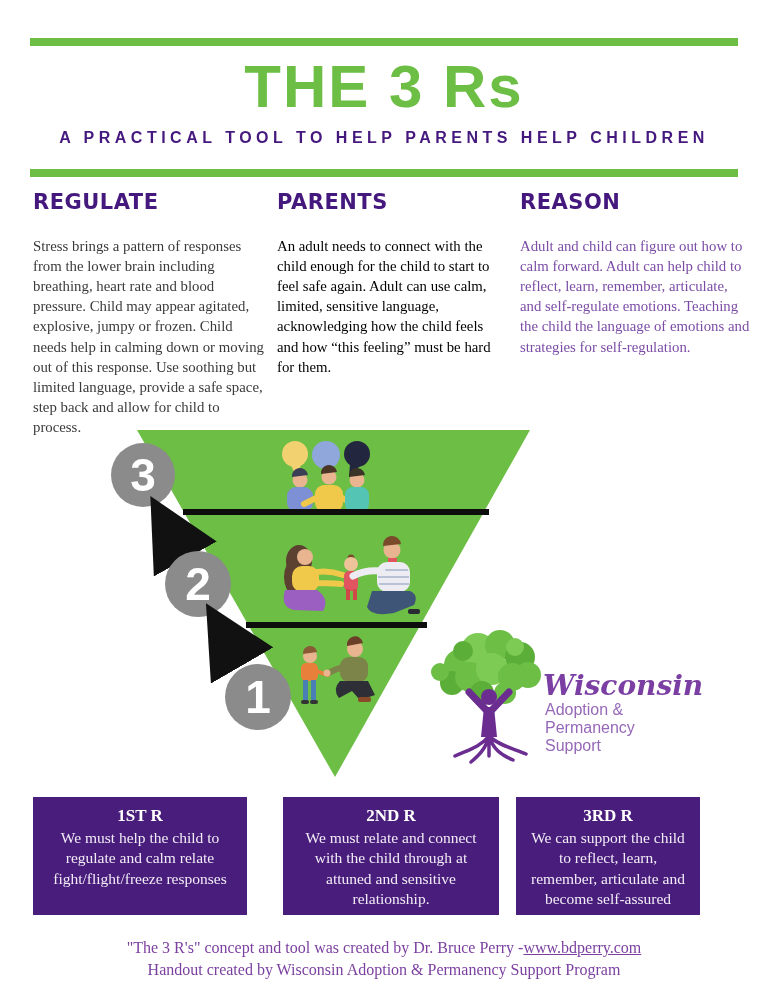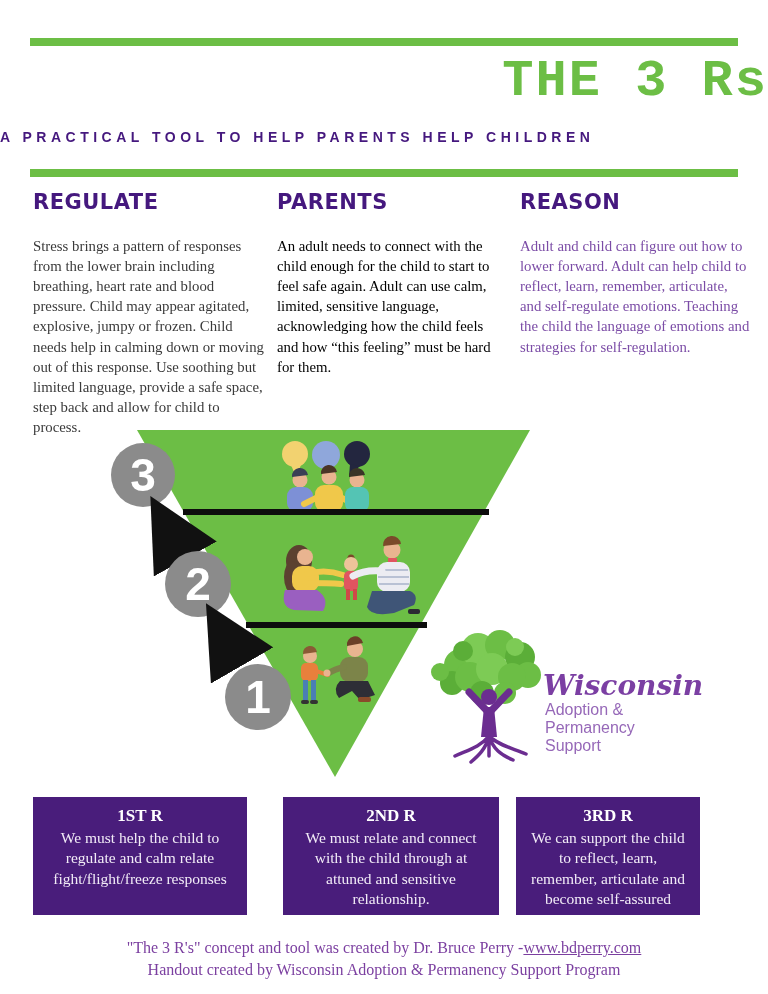--- a/index.html
+++ b/index.html
@@ -1,25 +1,25 @@
 <!DOCTYPE html>
 <html><head>
 <meta charset="utf-8">
 <style>
   html,body{margin:0;padding:0;background:#e8e8e8;}
   .page{position:relative;width:768px;height:994px;background:#ffffff;overflow:hidden;
         font-family:"Liberation Sans", sans-serif;margin:0 auto;}
   .bar{position:absolute;left:30px;width:708px;height:8px;background:#6CBE45;}
   #bar-top{top:38px;}
   #bar-bottom{top:169px;}
-  .title{position:absolute;left:0;right:0;top:52px;text-align:right;
-         font-family:Liberation Mono, monospace;font-size:52px;font-weight:900;
+  .title{position:absolute;left:0;right:0;top:52px;text-align:center;
+         font-family:Liberation Sans, sans-serif;font-size:60px;font-weight:900;
          letter-spacing:2px;color:#6CBE45;}
-  .subtitle{position:absolute;left:0;right:0;top:129px;
-            font-size:14px;font-weight:bold;letter-spacing:4.5px;color:#45187E;}
+  .subtitle{position:absolute;left:0;right:0;top:129px;text-align:center;
+            font-size:16px;font-weight:bold;letter-spacing:4.5px;color:#45187E;}
   .col{position:absolute;top:190px;}
   .col .col-heading{font-family:"DejaVu Sans", sans-serif;font-size:21px;font-weight:800;
           color:#45187E;letter-spacing:.5px;margin:0 0 22px 0;}
   .col p{font-family:"Liberation Serif", serif;font-size:14.8px;line-height:1.36;margin:0;}
   #col-regulate{left:33px;width:233px;}
   #col-regulate p{color:#3A3A3A;}
   #col-relate{left:277px;width:226px;}
   #col-relate p{color:#000000;}
   #col-reason{left:520px;width:230px;}
   #col-reason p{color:#7B4CA6;}
@@ -52,21 +52,21 @@
     <p>Stress brings a pattern of responses from the lower brain including breathing, heart rate and blood pressure. Child may appear agitated, explosive, jumpy or frozen. Child needs help in calming down or moving out of this response. Use soothing but limited language, provide a safe space, step back and allow for child to process.</p>
   </div>
 
   <div class="col" id="col-relate">
     <div class="col-heading">PARENTS</div>
     <p>An adult needs to connect with the child enough for the child to start to feel safe again. Adult can use calm, limited, sensitive language, acknowledging how the child feels and how “this feeling” must be hard for them.</p>
   </div>
 
   <div class="col" id="col-reason">
     <div class="col-heading">REASON</div>
-    <p>Adult and child can figure out how to lower forward. Adult can help child to reflect, learn, remember, articulate, and self-regulate emotions. Teaching the child the language of emotions and strategies for self-regulation.</p>
+    <p>Adult and child can figure out how to calm forward. Adult can help child to reflect, learn, remember, articulate, and self-regulate emotions. Teaching the child the language of emotions and strategies for self-regulation.</p>
   </div>
 
   <svg id="pyramid-svg" width="768" height="360" viewBox="0 0 768 360">
     <defs>
       <marker id="ah" markerWidth="12" markerHeight="12" viewBox="0 0 12 12" refX="8" refY="6" orient="auto">
         <path d="M0,0 L12,6 L0,12 z" fill="#111"></path>
       </marker>
     </defs>
 
     <polygon points="137,5 530,5 335,352" fill="#6CBE45"></polygon>

